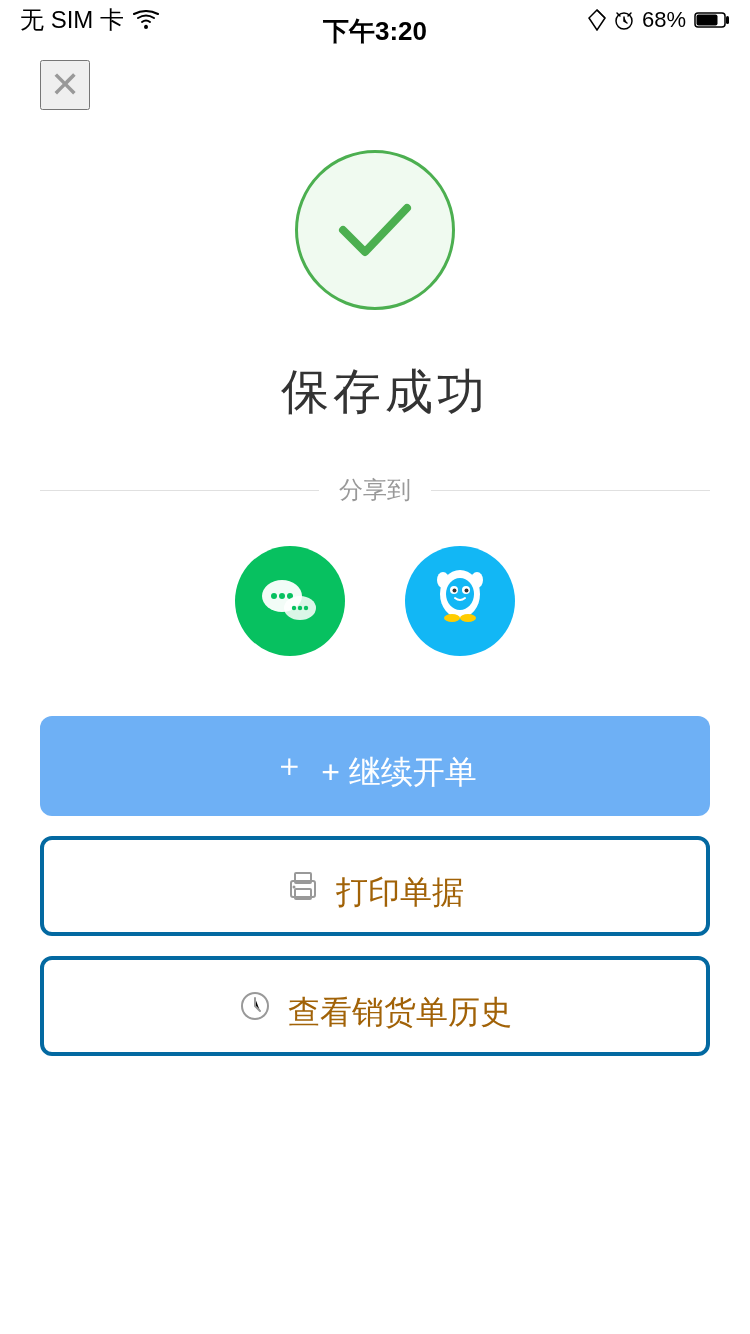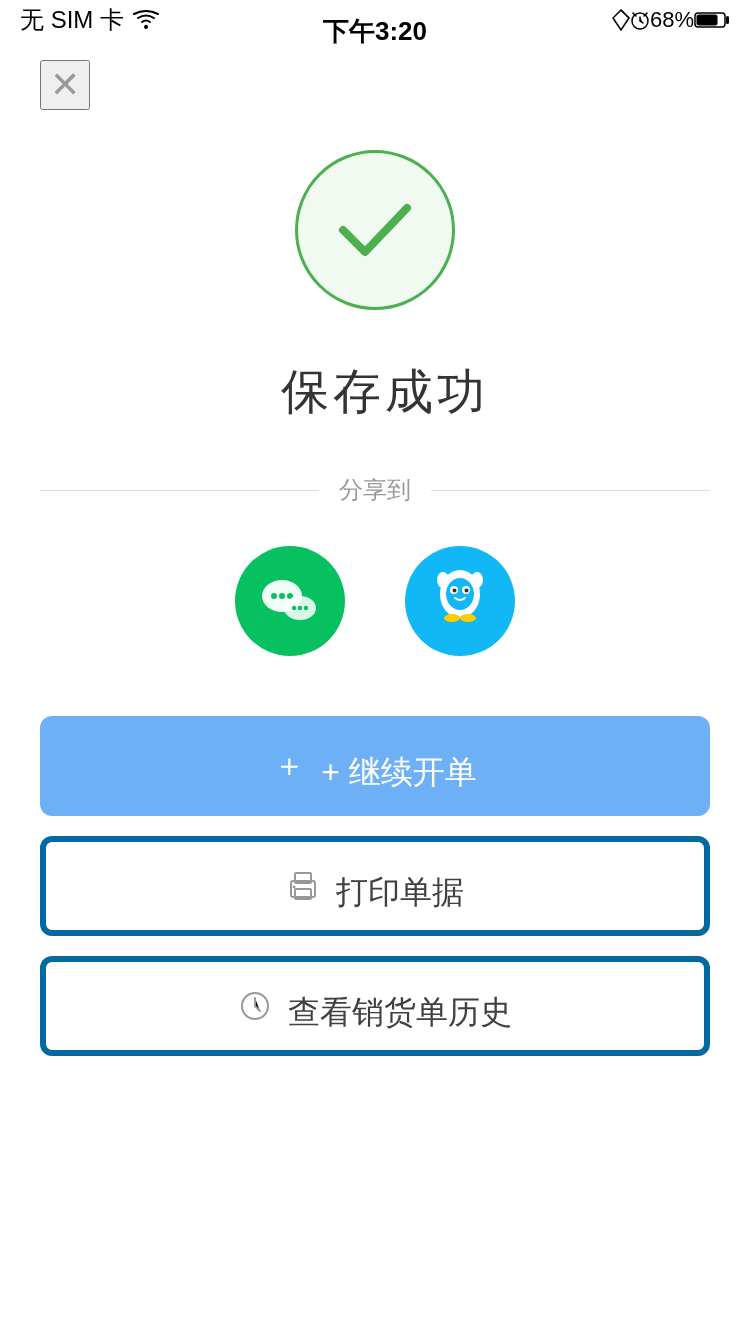--- a/index.html
+++ b/index.html
@@ -44,20 +44,21 @@
       color: #000;
       position: absolute;
       left: 50%;
       transform: translateX(-50%);
       top: 14px;
     }
 
     .status-right {
       display: flex;
       align-items: center;
+      gap: 8px;
       font-size: 22px;
       color: #000;
     }
 
     
     .main-content {
       width: 100%;
       padding: 20px 40px;
       display: flex;
       flex-direction: column;
@@ -160,29 +161,29 @@
       width: 100%;
       display: flex;
       flex-direction: column;
       gap: 20px;
     }
 
     .action-btn {
       width: 100%;
       height: 100px;
       border-radius: 12px;
-      border: 6px solid #0369a1;
+      border: 4px solid #0369a1;
       background: #fff;
       display: flex;
       align-items: center;
       justify-content: center;
       gap: 16px;
       cursor: pointer;
       font-size: 32px;
-      color: #404040;
+      color: #a16207;
     }
 
     .action-btn.primary {
       background: #6EB0F5;
       border: none;
       color: #fff;
     }
 
     .btn-icon {
       font-size: 32px;

